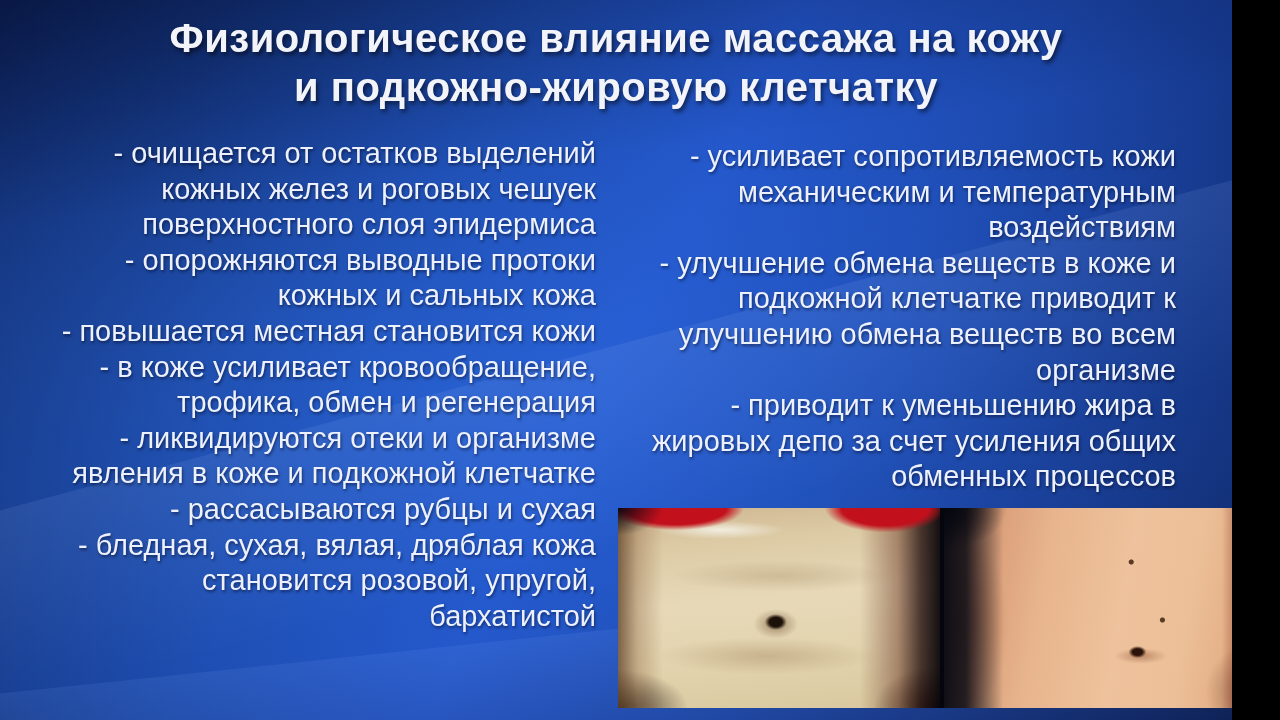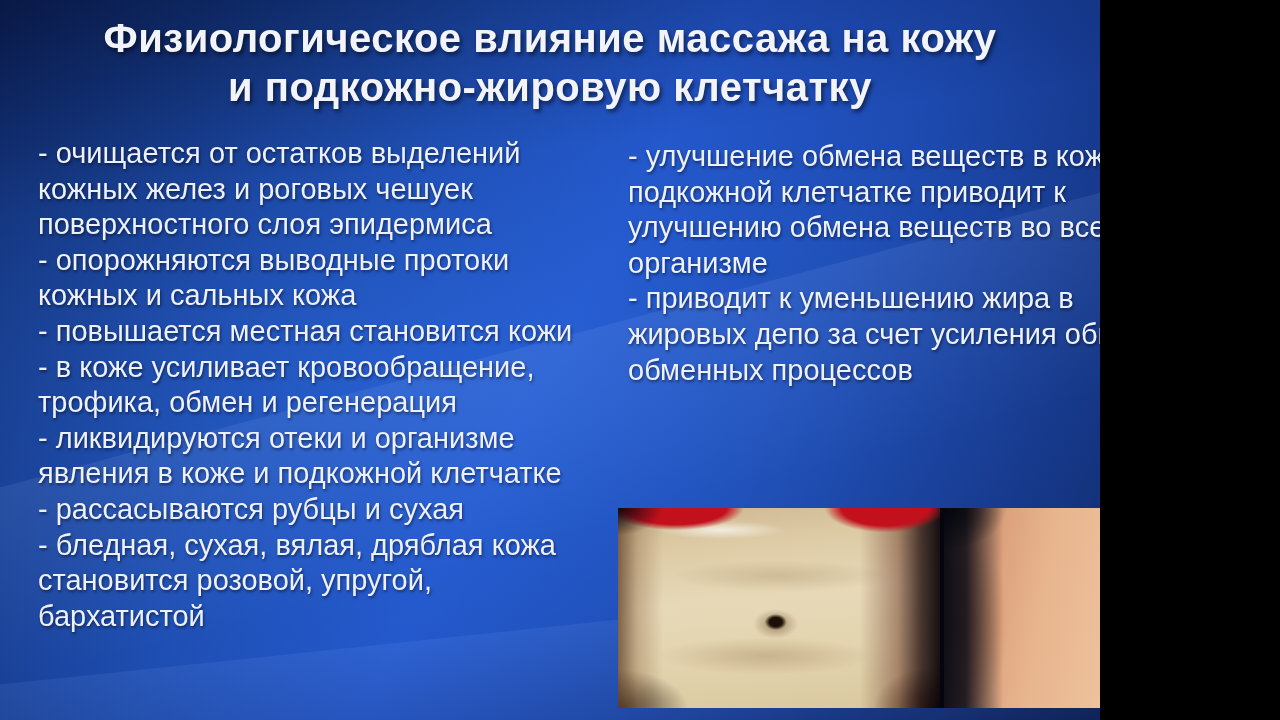--- a/index.html
+++ b/index.html
@@ -2,21 +2,21 @@
 <html><head>
 <meta charset="utf-8">
 <style>
   html, body {
     margin: 0;
     padding: 0;
     background: #000;
   }
   .slide {
     position: relative;
-    width: 1100px;
+    width: 1232px;
     height: 720px;
     overflow: hidden;
     font-family: "Liberation Sans", sans-serif;
     background:
       radial-gradient(130% 95% at 36% 54%, rgba(48,112,232,0.52) 0%, rgba(44,104,224,0.22) 44%, rgba(0,10,40,0) 70%),
       linear-gradient(118deg, #0a1c4e 0%, #0f2b6b 14%, #1a46a4 34%, #2152c4 50%, #1b46a9 66%, #122f79 85%, #0c2158 100%);
   }
   
   .swoosh {
     position: absolute;
@@ -56,20 +56,21 @@
     letter-spacing: 0.5px;
     text-shadow: 2px 3px 4px rgba(0,0,10,0.55);
   }
 
   .col {
     position: absolute;
     color: #ecf1fd;
     font-size: 29px;
     line-height: 35.6px;
     text-shadow: 1px 2px 3px rgba(0,0,20,0.5);
+    text-align: right;
   }
   .col p { margin: 0; }
   .col-left {
     left: 38px;
     top: 136px;
     width: 558px;
   }
   .col-right {
     left: 628px;
     top: 139px;
@@ -142,20 +143,21 @@
       <p>- очищается от остатков выделений кожных желез и роговых чешуек поверхностного слоя эпидермиса</p>
       <p>- опорожняются выводные протоки кожных и сальных кожа</p>
       <p>- повышается местная становится кожи</p>
       <p>- в коже усиливает кровообращение, трофика, обмен и регенерация</p>
       <p>- ликвидируются отеки и организме явления в коже и подкожной клетчатке</p>
       <p>- рассасываются рубцы и сухая</p>
       <p>- бледная, сухая, вялая, дряблая кожа становится розовой, упругой, бархатистой</p>
     </section>
 
   <section class="col col-right">
+      <p>- усиливает сопротивляемость кожи механическим и температурным воздействиям</p>
       <p>- улучшение обмена веществ в коже и подкожной клетчатке приводит к улучшению обмена веществ во всем организме</p>
       <p>- приводит к уменьшению жира в жировых депо за счет усиления общих обменных процессов</p>
     </section>
 
   <figure class="photos">
     <div class="photo photo-before"></div>
     <div class="photo photo-after"></div>
   </figure>
 </div>
 

